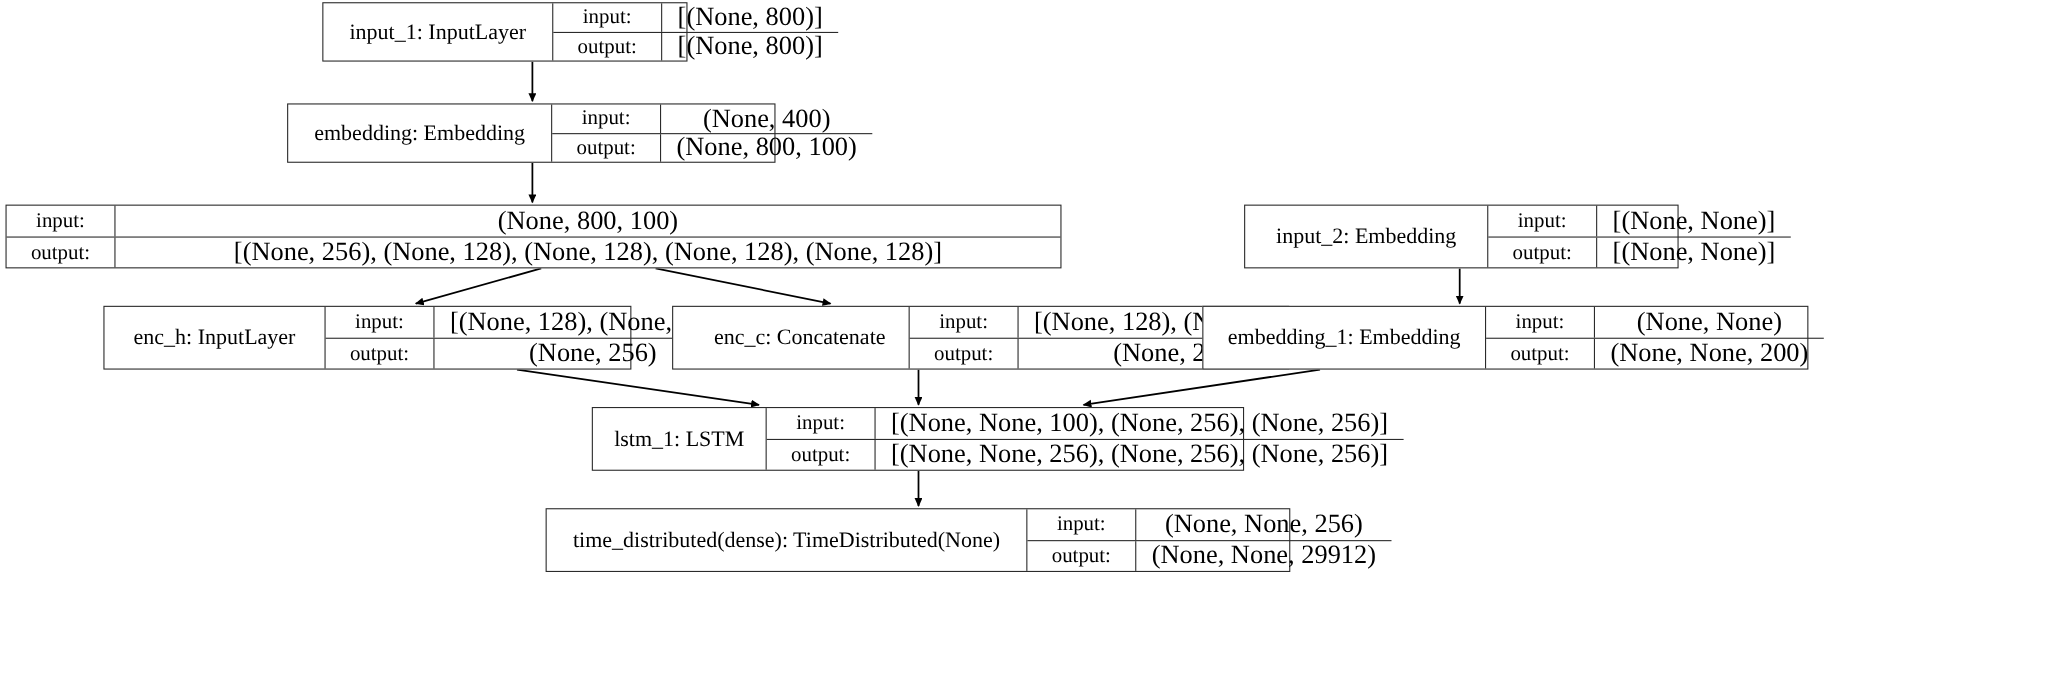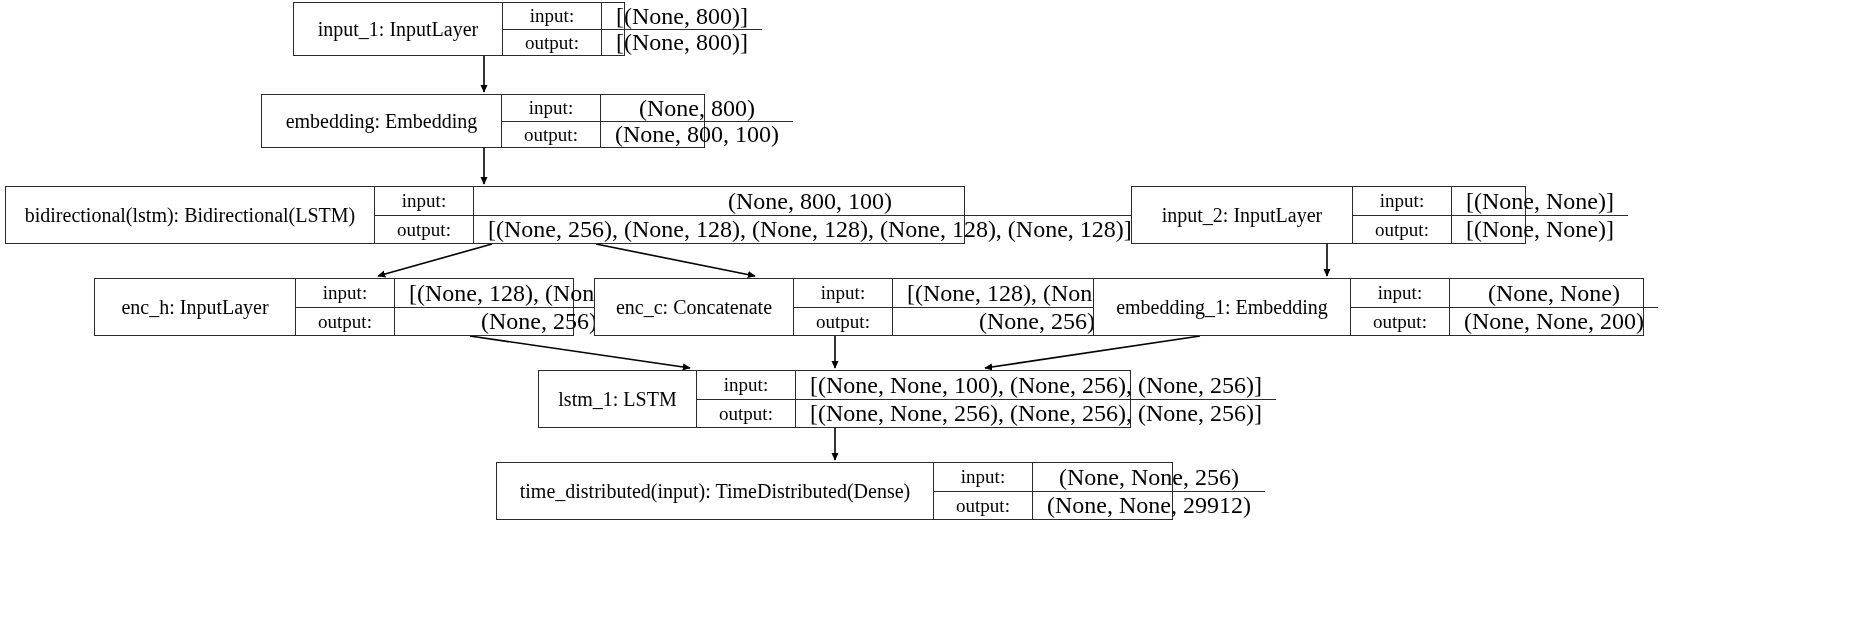--- a/index.html
+++ b/index.html
@@ -118,45 +118,44 @@
         <div class="io-value">[(None, 800)]</div>
       </div>
     </div>
   </div>
 
   <div class="node" style="left: 261px; top: 94px; width: 444px; height: 54px;">
     <div class="node-name" style="width: 211px; flex: 0 0 211px;">embedding: Embedding</div>
     <div class="io-block">
       <div class="io-row first">
         <div class="io-label">input:</div>
-        <div class="io-value">(None, 800)</div>
+        <div class="io-value">(None, 400)</div>
       </div>
       <div class="io-row">
         <div class="io-label">output:</div>
         <div class="io-value">(None, 800, 100)</div>
       </div>
     </div>
   </div>
 
   <div class="node" style="left: 5px; top: 186px; width: 960px; height: 58px;">
-    <div class="node-name" style="width: 340px; flex: 0 0 340px;">bidirectional(lstm): Bidirectional(LSTM)</div>
     <div class="io-block">
       <div class="io-row first">
         <div class="io-label">input:</div>
         <div class="io-value">(None, 800, 100)</div>
       </div>
       <div class="io-row">
         <div class="io-label">output:</div>
         <div class="io-value">[(None, 256), (None, 128), (None, 128), (None, 128), (None, 128)]</div>
       </div>
     </div>
   </div>
 
   <div class="node" style="left: 1131px; top: 186px; width: 395px; height: 58px;">
-    <div class="node-name" style="width: 192px; flex: 0 0 192px;">input_2: InputLayer</div>
+    <div class="node-name" style="width: 192px; flex: 0 0 192px;">input_2: Embedding</div>
     <div class="io-block">
       <div class="io-row first">
         <div class="io-label">input:</div>
         <div class="io-value">[(None, None)]</div>
       </div>
       <div class="io-row">
         <div class="io-label">output:</div>
         <div class="io-value">[(None, None)]</div>
       </div>
     </div>
@@ -169,21 +168,21 @@
         <div class="io-label">input:</div>
         <div class="io-value">[(None, 128), (None, 128)]</div>
       </div>
       <div class="io-row">
         <div class="io-label">output:</div>
         <div class="io-value">(None, 256)</div>
       </div>
     </div>
   </div>
 
-  <div class="node" style="left: 594px; top: 278px; width: 561px; height: 58px;">
+  <div class="node" style="left: 611px; top: 278px; width: 561px; height: 58px; padding-left: 16px;">
     <div class="node-name" style="width: 170px; flex: 0 0 170px;">enc_c: Concatenate</div>
     <div class="io-block">
       <div class="io-row first">
         <div class="io-label">input:</div>
         <div class="io-value">[(None, 128), (None, 128)]</div>
       </div>
       <div class="io-row">
         <div class="io-label">output:</div>
         <div class="io-value">(None, 256)</div>
       </div>
@@ -212,21 +211,21 @@
         <div class="io-value">[(None, None, 100), (None, 256), (None, 256)]</div>
       </div>
       <div class="io-row">
         <div class="io-label">output:</div>
         <div class="io-value">[(None, None, 256), (None, 256), (None, 256)]</div>
       </div>
     </div>
   </div>
 
   <div class="node" style="left: 496px; top: 462px; width: 677px; height: 58px;">
-    <div class="node-name" style="width: 408px; flex: 0 0 408px;">time_distributed(input): TimeDistributed(Dense)</div>
+    <div class="node-name" style="width: 408px; flex: 0 0 408px;">time_distributed(dense): TimeDistributed(None)</div>
     <div class="io-block">
       <div class="io-row first">
         <div class="io-label">input:</div>
         <div class="io-value">(None, None, 256)</div>
       </div>
       <div class="io-row">
         <div class="io-label">output:</div>
         <div class="io-value">(None, None, 29912)</div>
       </div>
     </div>

